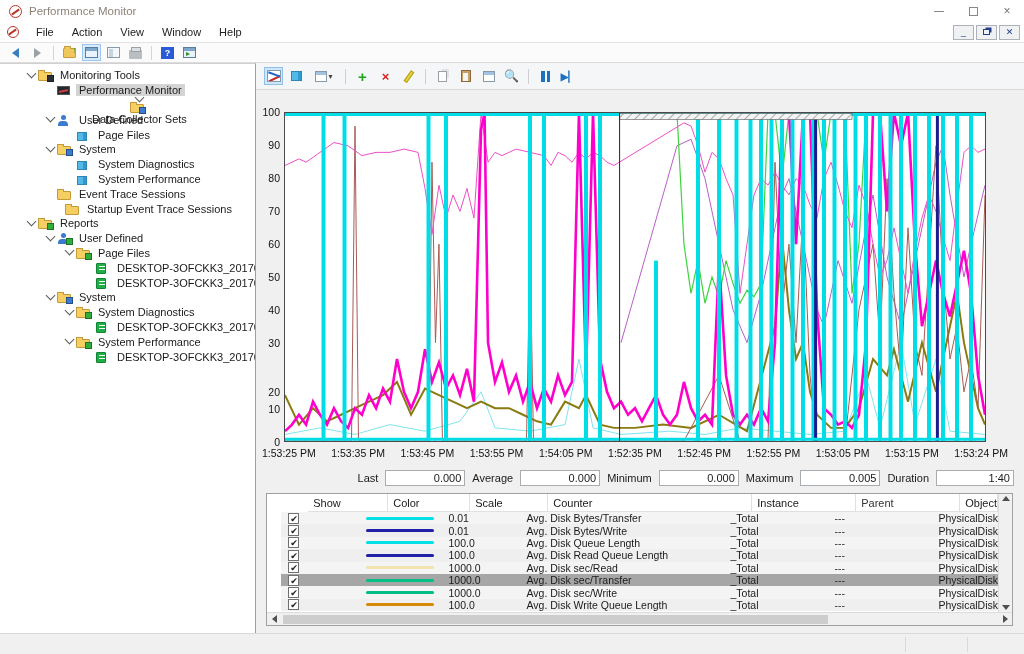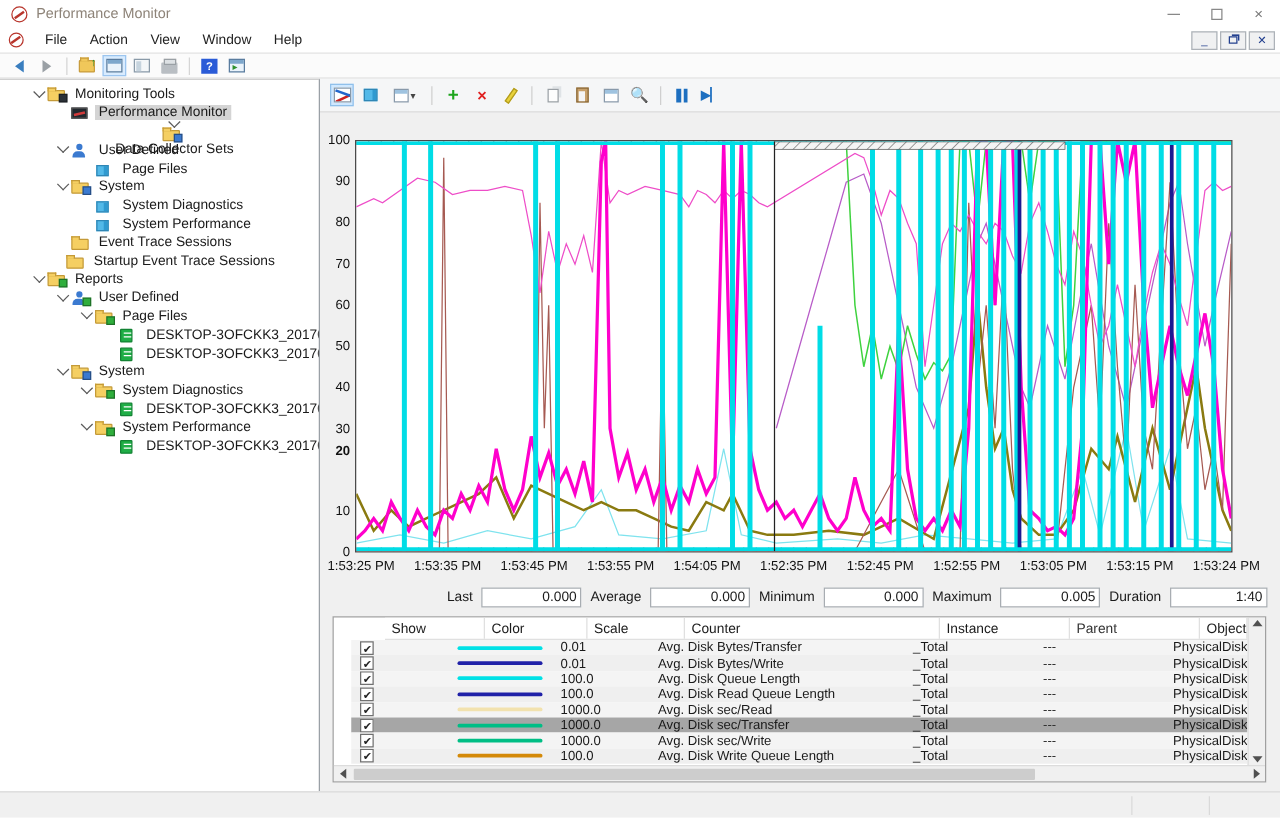--- a/index.html
+++ b/index.html
@@ -265,21 +265,21 @@
         </span>
         <span class="lbl">System Performance</span>
       </div>
       <div class="tree-row" style="padding-left: 44px;">
         <span class="chev-space"></span>
         <span class="ticon">
           <span class="fbase"></span>
         </span>
         <span class="lbl">Event Trace Sessions</span>
       </div>
-      <div class="tree-row" style="padding-left: 40px;">
+      <div class="tree-row" style="padding-left: 52px;">
         <span class="chev-space"></span>
         <span class="ticon">
           <span class="fbase"></span>
         </span>
         <span class="lbl">Startup Event Trace Sessions</span>
       </div>
       <div class="tree-row" style="padding-left: 25px;">
         <span class="chev-space">
           <span class="chev"></span>
         </span>
@@ -419,21 +419,21 @@
 
     <div class="ylabels" id="ylabels">
         <div class="ylab" style="top: 43px;">100</div>
         <div class="ylab" style="top: 76px;">90</div>
         <div class="ylab" style="top: 109px;">80</div>
         <div class="ylab" style="top: 142px;">70</div>
         <div class="ylab" style="top: 175px;">60</div>
         <div class="ylab" style="top: 208px;">50</div>
         <div class="ylab" style="top: 241px;">40</div>
         <div class="ylab" style="top: 274px;">30</div>
-        <div class="ylab" style="top: 292px; font-weight: bold;">20</div>
+        <div class="ylab" style="top: 323px;">20</div>
         <div class="ylab" style="top: 340px;">10</div>
         <div class="ylab" style="top: 373px;">0</div>
       </div>
 
     <div class="plot">
       <svg id="chart-svg" viewBox="0 0 702 330" preserveAspectRatio="none">
           <defs>
             <pattern id="hatch" width="6" height="6" patternUnits="userSpaceOnUse" patternTransform="rotate(45)">
               <rect width="6" height="6" fill="#f4f4f4"></rect>
               <line x1="0" y1="0" x2="0" y2="6" stroke="#8a8a8a" stroke-width="1.4"></line>

